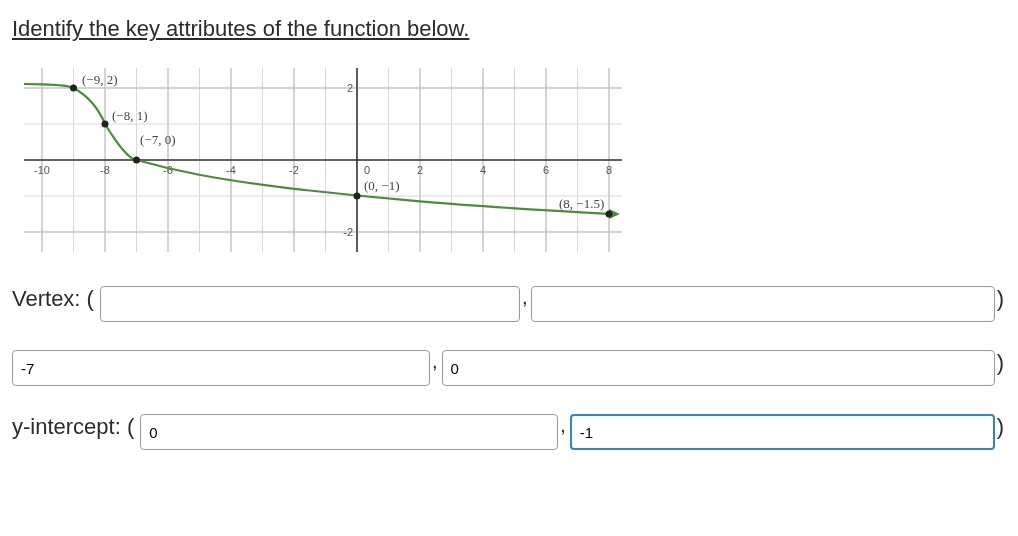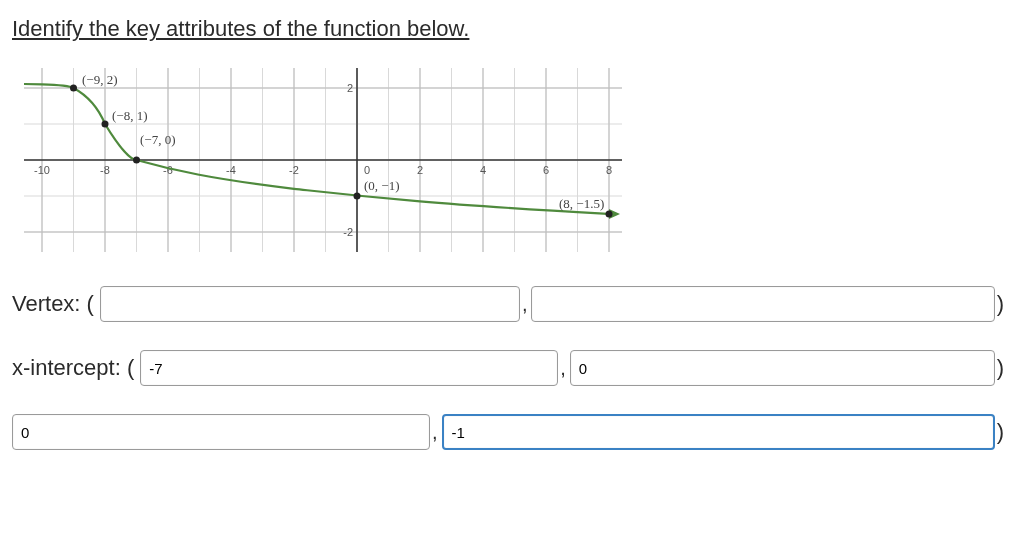--- a/index.html
+++ b/index.html
@@ -18,21 +18,20 @@
     text-decoration: underline;
   }
   .graph-wrap {
     margin-bottom: 28px;
   }
   .graph-svg {
     display: block;
   }
   .field-row {
     display: flex;
-    align-items: center;
     margin-bottom: 28px;
     font-size: 22px;
     color: #2b2b2b;
   }
   .field-label {
     white-space: nowrap;
     margin-right: 6px;
   }
   .paren {
     font-size: 22px;
@@ -169,25 +168,25 @@
 
 <div class="field-row">
   <span class="field-label">Vertex: (</span>
   <input class="txt vx1" value="" style="">
   <span class="comma">,</span>
   <input class="txt vx2" value="" style="">
   <span class="paren">)</span>
 </div>
 
 <div class="field-row">
-  <span class="field-label">x-intercept: (</span>
   <input class="txt xi1" value="-7" style="">
   <span class="comma">,</span>
   <input class="txt xi2" value="0" style="">
   <span class="paren">)</span>
 </div>
 
 <div class="field-row">
+  <span class="field-label">y-intercept: (</span>
   <input class="txt yi1" value="0" style="">
   <span class="comma">,</span>
   <input class="txt yi2 focused" value="-1" style="">
   <span class="paren">)</span>
 </div>
 
 </body></html>

